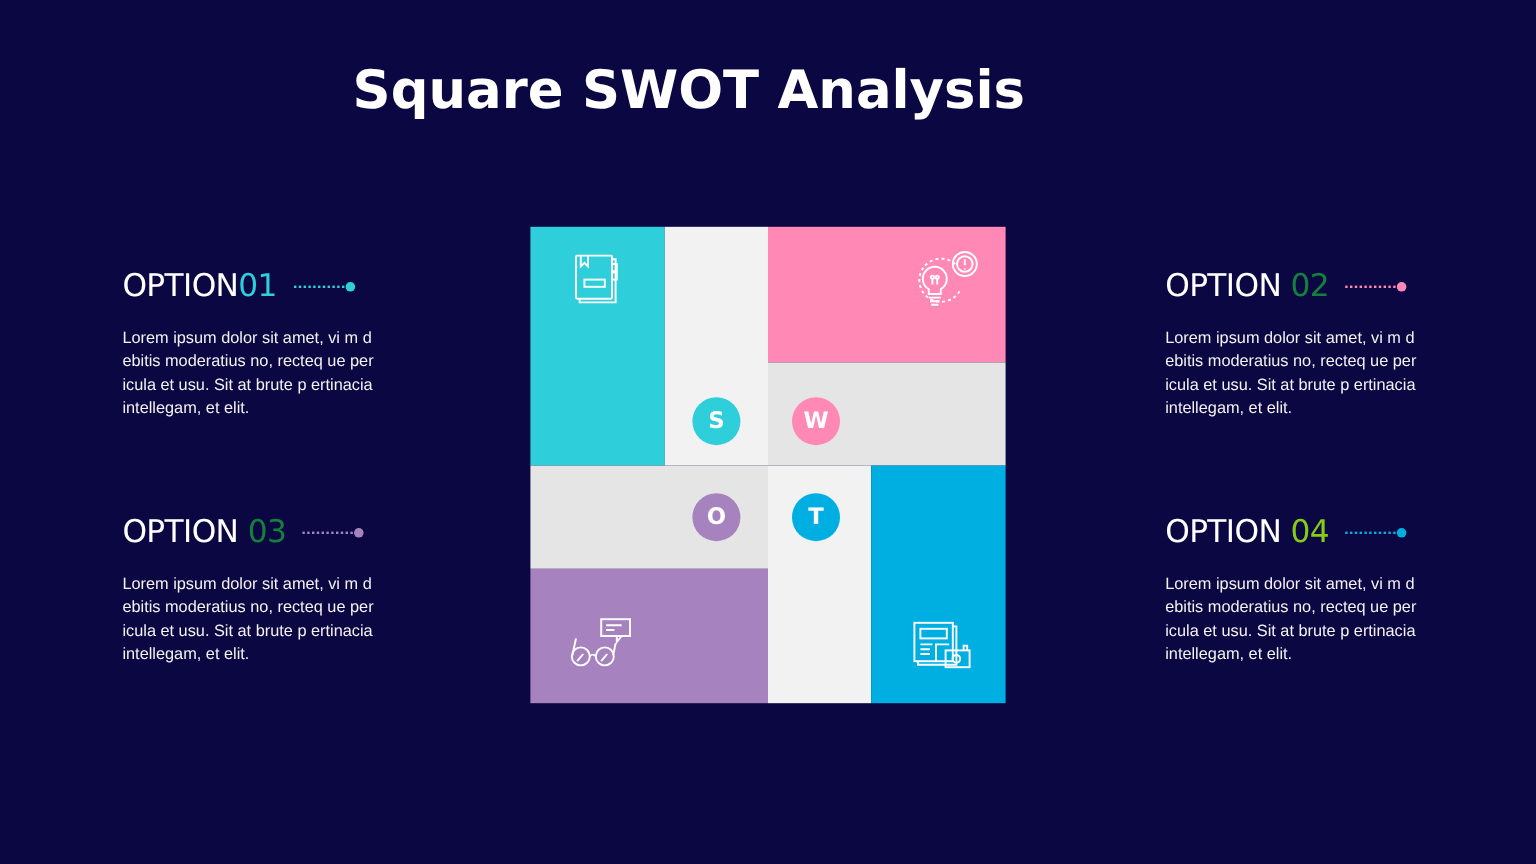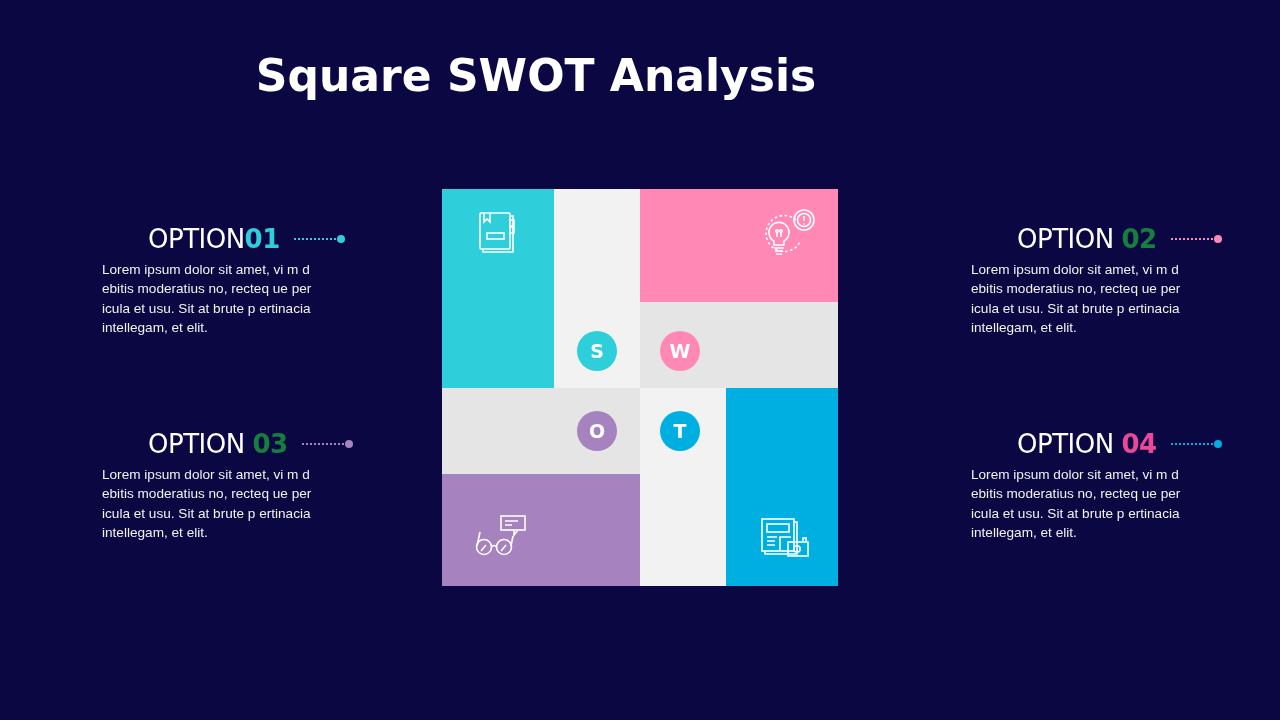--- a/index.html
+++ b/index.html
@@ -5,30 +5,30 @@
   html, body { margin:0; padding:0; }
   body {
     width:1280px; height:720px; overflow:hidden; position:relative;
     background:#0b0742;
     font-family:"Liberation Sans", "DejaVu Sans", sans-serif;
     color:#ffffff;
   }
   .title {
     position:absolute; left:0; top:46px; width:1072px; text-align:center;
     font-family:"DejaVu Sans", sans-serif; font-weight:bold; font-size:44px;
-    letter-spacing:0px; color:#ffffff; line-height:60px;
+    letter-spacing:0px; color:#ffffff; line-height:60px;padding-left:38px;
   }
   .opt { position:absolute; width:240px; }
-  .opt-head { display:flex; align-items:center; height:34px;margin-left:46px; }
+  .opt-head { display:flex; align-items:center; height:34px; }
   .opt-label { font-family:"DejaVu Sans", sans-serif; font-size:26px; font-weight:normal; color:#fff; letter-spacing:-0.5px; white-space:pre; }
-  .opt-num { font-family:"DejaVu Sans", sans-serif; font-size:26px; font-weight:bold; letter-spacing:-0.5px; }
+  .opt-num { font-family:"DejaVu Sans", sans-serif; font-size:26px; font-weight:normal; letter-spacing:-0.5px; }
   .connector { display:flex; align-items:center; margin-left:14px; }
   .dots { width:42px; height:0; border-top:2px dotted; }
   .dot { width:8px; height:8px; border-radius:50%; margin-left:1px; }
-  .opt-body { margin-top:4px; font-size:13.6px; line-height:19.3px; color:#f2f2f2; width:212px; word-break:break-all; }
+  .opt-body { margin-top:16px; font-size:13.6px; line-height:19.3px; color:#f2f2f2; width:212px; word-break:break-all; }
   .grid { position:absolute; left:442px; top:189px; width:396px; height:397px; }
   .blk { position:absolute; }
   .circle {
     position:absolute; width:40px; height:40px; border-radius:50%;
     display:flex; align-items:center; justify-content:center;
     font-family:"DejaVu Sans", sans-serif; font-weight:bold; font-size:19px; color:#fff;
   }
   .icon { position:absolute; }
   .icon svg { display:block; }
 </style>
@@ -69,21 +69,21 @@
       <span class="dots" style="border-color:#a683be;"></span>
         <span class="dot" style="background:#a683be;"></span>
     </span>
   </div>
   <div class="opt-body">Lorem ipsum dolor sit amet, vi m debitis moderatius no, recteq ue pericula et usu. Sit at brute p ertinacia intellegam, et elit.</div>
 </div>
 
 <div class="opt" style="left:971px; top:427px;">
   <div class="opt-head">
     <span class="opt-label">OPTION </span>
-      <span class="opt-num" style="color:#ec4899;">04</span>
+      <span class="opt-num" style="color:#84cc16;">04</span>
     <span class="connector">
       <span class="dots" style="border-color:#00afe2;"></span>
         <span class="dot" style="background:#00afe2;"></span>
     </span>
   </div>
   <div class="opt-body">Lorem ipsum dolor sit amet, vi m debitis moderatius no, recteq ue pericula et usu. Sit at brute p ertinacia intellegam, et elit.</div>
 </div>
 
 <div class="grid">
 

